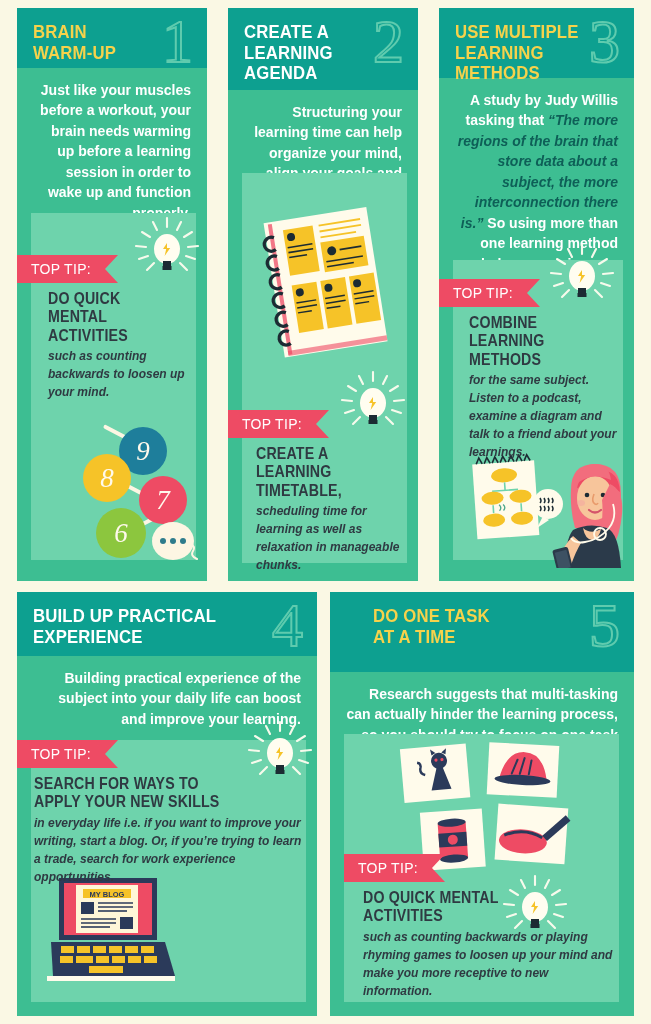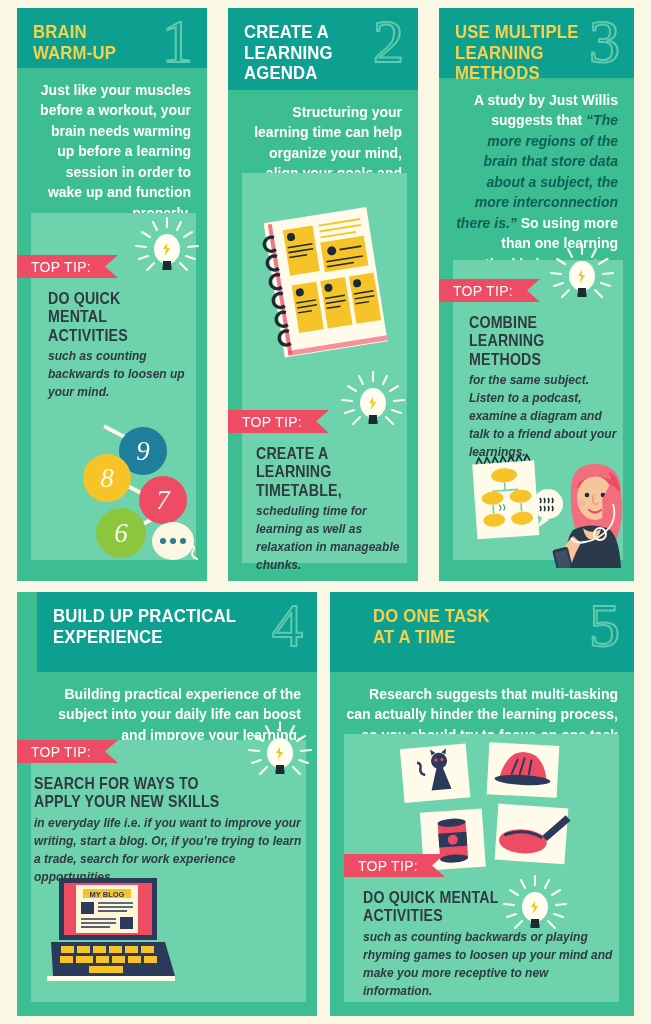--- a/index.html
+++ b/index.html
@@ -35,21 +35,21 @@
   .body-text {
     color: #FFFFFF; font-size: 14px; line-height: 1.46; font-weight: bold; text-align: right;
   }
   .body-text .quote { color: #0E5F57; font-style: italic; font-weight: bold; }
 
   
   .inner-card { position: absolute; background: #6ED3AC; }
 
   
   .ribbon {
-    position: absolute; height: 23px; background: #EE4B64;
+    position: absolute; height: 28px; background: #EE4B64;
     display: flex; align-items: center;
     padding-left: 14px; padding-right: 22px;
     clip-path: polygon(0 0, 100% 0, calc(100% - 13px) 50%, 100% 100%, 0 100%);
     z-index: 6;
   }
   .ribbon span {
     color: #FFFFFF; font-size: 14px; letter-spacing: .3px;
   }
 
   
@@ -277,21 +277,21 @@
     </div>
   </div>
 
   <div class="panel" style="left:439px; top:8px; width:195px; height:573px;">
     <div class="panel-head" style="height:70px;">
       <div class="panel-title title-yellow">USE MULTIPLE
 LEARNING METHODS</div>
       <div class="panel-num">3</div>
     </div>
     <div class="panel-body">
-      <p class="body-text"><span>A study by Just Willis suggests that </span><span class="quote">“The more regions of the brain that store data about a subject, the more interconnection there is.”</span><span> So using more than one learning method helps us retain more information.</span></p>
+      <p class="body-text"><span>A study by Judy Willis tasking that </span><span class="quote">“The more regions of the brain that store data about a subject, the more interconnection there is.”</span><span> So using more than one learning method helps us retain more information.</span></p>
     </div>
 
     <div class="inner-card" style="left:14px; top:252px; width:170px; height:300px;"></div>
 
     <div class="bulb" style="left:108px; top:235px; width:70px; height:64px;">
       <svg width="70" height="64" viewBox="0 0 70 64">
         <g stroke="#FFFDF0" stroke-width="2.1" stroke-linecap="round" opacity=".95">
           <line x1="35" y1="2" x2="35" y2="11"></line>
           <line x1="21" y1="6" x2="25" y2="14"></line>
           <line x1="49" y1="6" x2="45" y2="14"></line>
@@ -387,21 +387,21 @@
           <g stroke="#FFFBEB" stroke-width="1.8" fill="none">
             <path d="M158 56 q4 14 -4 24 q-10 12 -24 14 q-10 2 -14 -4"></path>
             <circle cx="145" cy="86" r="6"></circle>
           </g>
         </g>
       </svg>
     </div>
   </div>
 
   <div class="panel" style="left:17px; top:592px; width:300px; height:424px;">
-    <div class="panel-head" style="height:80px;margin-left:20px;">
+    <div class="panel-head" style="height:64px;">
       <div class="panel-title title-white">BUILD UP PRACTICAL
 EXPERIENCE</div>
       <div class="panel-num">4</div>
     </div>
     <div class="panel-body">
       <p class="body-text">Building practical experience of the subject into your daily life can boost and improve your learning.</p>
     </div>
 
     <div class="inner-card" style="left:14px; top:148px; width:275px; height:262px;"></div>
 

